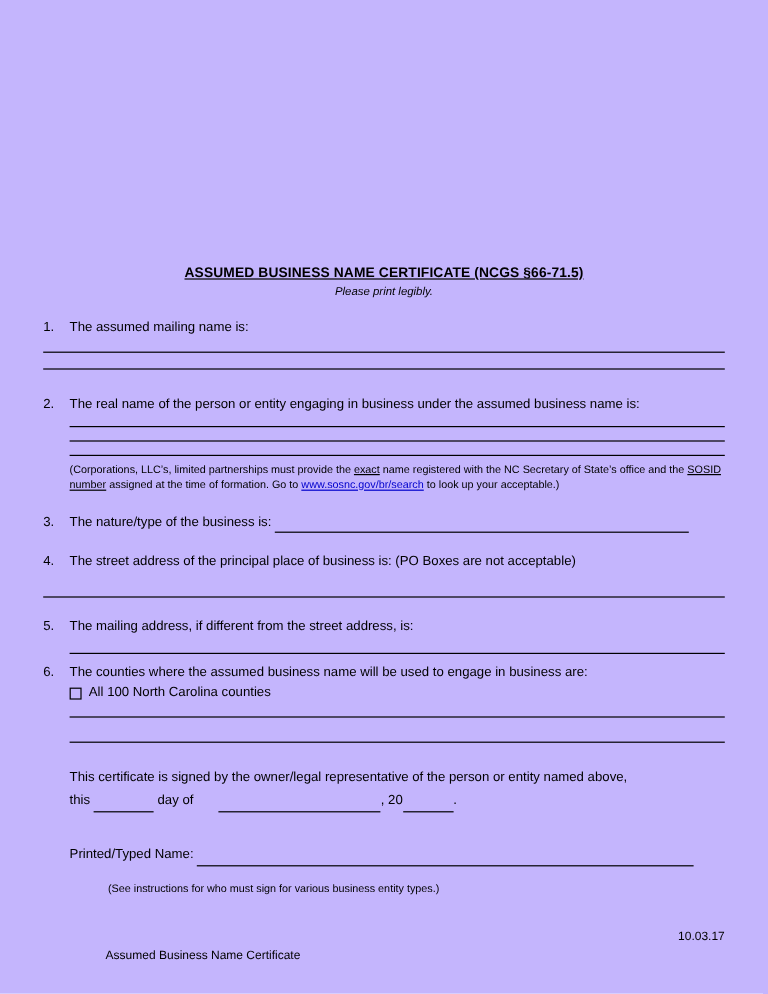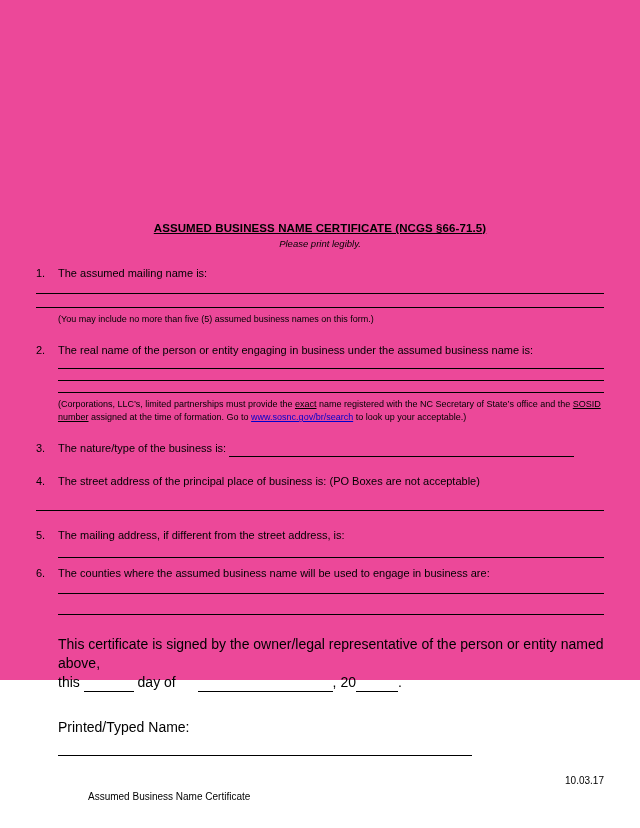--- a/index.html
+++ b/index.html
@@ -12,22 +12,22 @@
     height: 828px;
     font-family: "Liberation Sans", sans-serif;
     color: #000000;
     position: relative;
     overflow: hidden;
   }
   .page {
     position: absolute;
     left: 0; top: 0;
     width: 640px;
-    height: 680px;
-    background: #ec4899;
+    height: 828px;
+    background: #c4b5fd;
     text-decoration: underline;
   }
   .content {
     position: absolute;
     left: 36px;
     top: 222px;
     width: 568px;
   }
   .doc-title {
     text-align: center;
@@ -102,21 +102,21 @@
   .checkbox {
     display: inline-block;
     width: 8px;
     height: 8px;
     border: 1px solid #000;
     margin-right: 6px;
     flex: 0 0 8px;
   }
   .sig-block {
     margin-left: 22px;
-    font-size: 14px;
+    font-size: 11px;
     line-height: 19px;
   }
   .sig-line-label {
     white-space: nowrap;
   }
   .footer {
     position: absolute;
     left: 0;
     top: 775px;
     width: 640px;
@@ -151,21 +151,20 @@
     <div class="item">
       <div class="item-row">
         <div class="num">1.</div>
         <div class="q-text">The assumed mailing name is:</div>
       </div>
       <div class="sp11"></div>
       <div class="rule rule-full"></div>
       <div class="sp13"></div>
       <div class="rule rule-full"></div>
       <div class="sp5"></div>
-      <div class="note">(You may include no more than five (5) assumed business names on this form.)</div>
     </div>
 
     <div class="sp16"></div>
 
     <div class="item">
       <div class="item-row">
         <div class="num">2.</div>
         <div class="q-text">The real name of the person or entity engaging in business under the assumed business name is:</div>
       </div>
       <div class="sp9"></div>
@@ -213,20 +212,24 @@
       <div class="sp13"></div>
       <div class="rule rule-ind"></div>
     </div>
 
     <div class="sp7"></div>
 
     <div class="item">
       <div class="item-row">
         <div class="num">6.</div>
         <div class="q-text">The counties where the assumed business name will be used to engage in business are:</div>
+      </div>
+      <div class="checkbox-row">
+        <span class="checkbox"></span>
+        <span>All 100 North Carolina counties</span>
       </div>
       <div class="sp11"></div>
       <div class="rule rule-ind"></div>
       <div class="sp20"></div>
       <div class="rule rule-ind"></div>
     </div>
 
     <div class="sp20"></div>
 
     <div class="sig-block">
@@ -245,19 +248,20 @@
 
       <div>
         <span class="sig-line-label">Printed/Typed Name:</span>
         <span class="inline-line" style="width:414px;"></span>
       </div>
 
       <div style="height:12px;"></div>
 
     </div>
 
+    <div class="small-note">(See instructions for who must sign for various business entity types.)</div>
   </div>
 
   <div class="footer">
     <div class="footer-left">Assumed Business Name Certificate</div>
     <div class="footer-right">10.03.17</div>
   </div>
 </div>
 
 </body></html>

